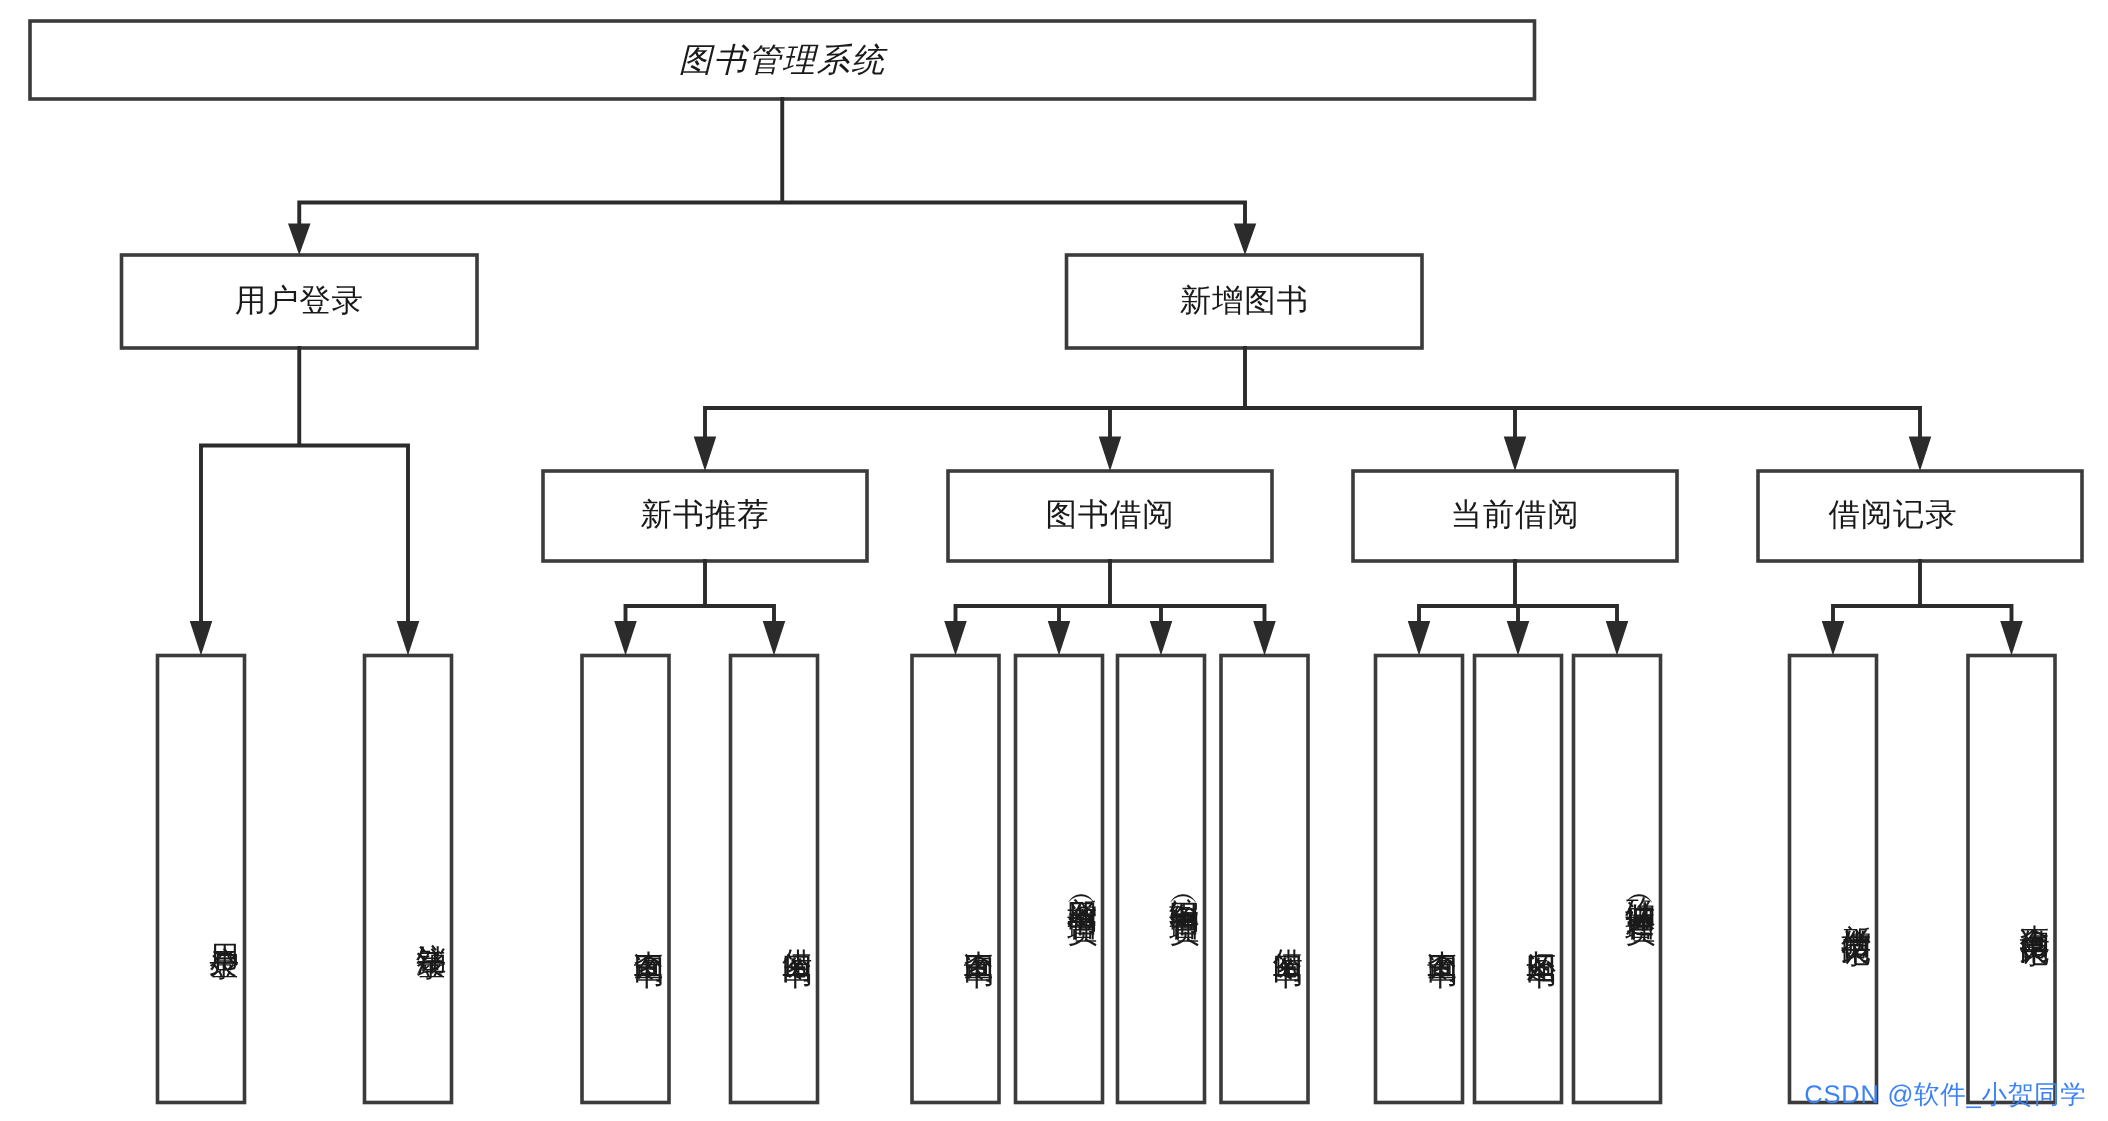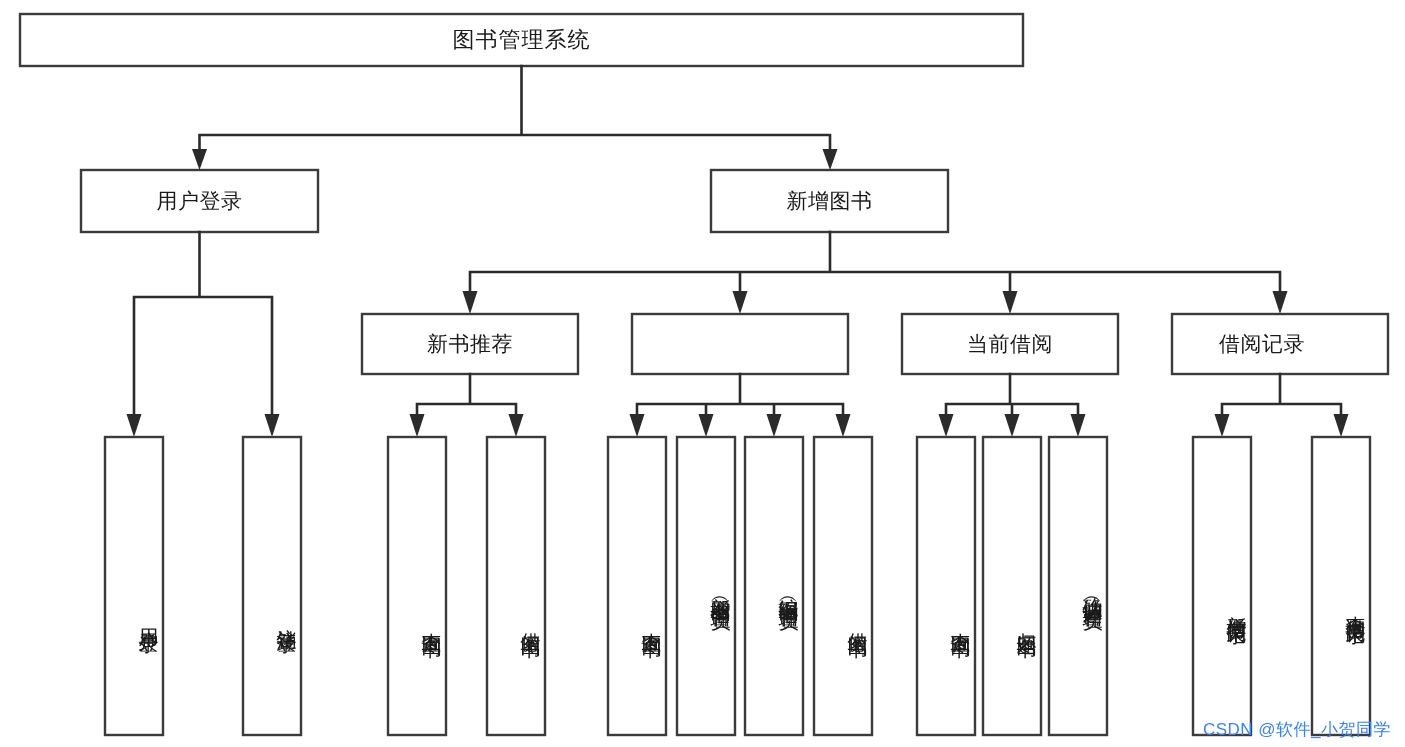--- a/index.html
+++ b/index.html
@@ -156,26 +156,27 @@
       <polygon class="arrow-head" points="1078,437 1070.5,414 1085.5,414"></polygon>
     </g>
 
     <g>
       <path class="connector" d="M 1280 374 L 1280 404 M 1222 404 L 1341 404 M 1222 404 L 1222 416 M 1341 404 L 1341 416"></path>
       <polygon class="arrow-head" points="1222,437 1214.5,414 1229.5,414"></polygon>
       <polygon class="arrow-head" points="1341,437 1333.5,414 1348.5,414"></polygon>
     </g>
   </svg>
 
-  <div class="node-label label-h label-title" style="left:20px; top:14px; width:1003px; height:52px;">图书管理系统</div>
+  <div class="node-label label-h label-title" style="left:20px; top:14px; width:1003px; height:52px;font-style:italic;">图书管理系统</div>
 
   <div class="node-label label-h" style="left:81px; top:170px; width:237px; height:62px;">用户登录</div>
   <div class="node-label label-h" style="left:711px; top:170px; width:237px; height:62px;">新增图书</div>
 
   <div class="node-label label-h" style="left:362px; top:314px; width:216px; height:60px;border-radius:20px;">新书推荐</div>
+  <div class="node-label label-h" style="left:632px; top:314px; width:216px; height:60px;">图书借阅</div>
   <div class="node-label label-h" style="left:902px; top:314px; width:216px; height:60px;">当前借阅</div>
   <div class="node-label label-h" style="left:1172px; top:314px; width:180px; height:60px;">借阅记录</div>
 
   <div class="node-label label-v" style="left:105px; top:492px; width:58px; height:243px;">用户登录</div>
   <div class="node-label label-v" style="left:243px; top:492px; width:58px; height:243px;">注销登录</div>
 
   <div class="node-label label-v" style="left:388px; top:500px; width:58px; height:235px;">查询图书</div>
   <div class="node-label label-v" style="left:487px; top:500px; width:58px; height:235px;">借阅图书</div>
 
   <div class="node-label label-v" style="left:608px; top:500px; width:58px; height:235px;">查询图书</div>

